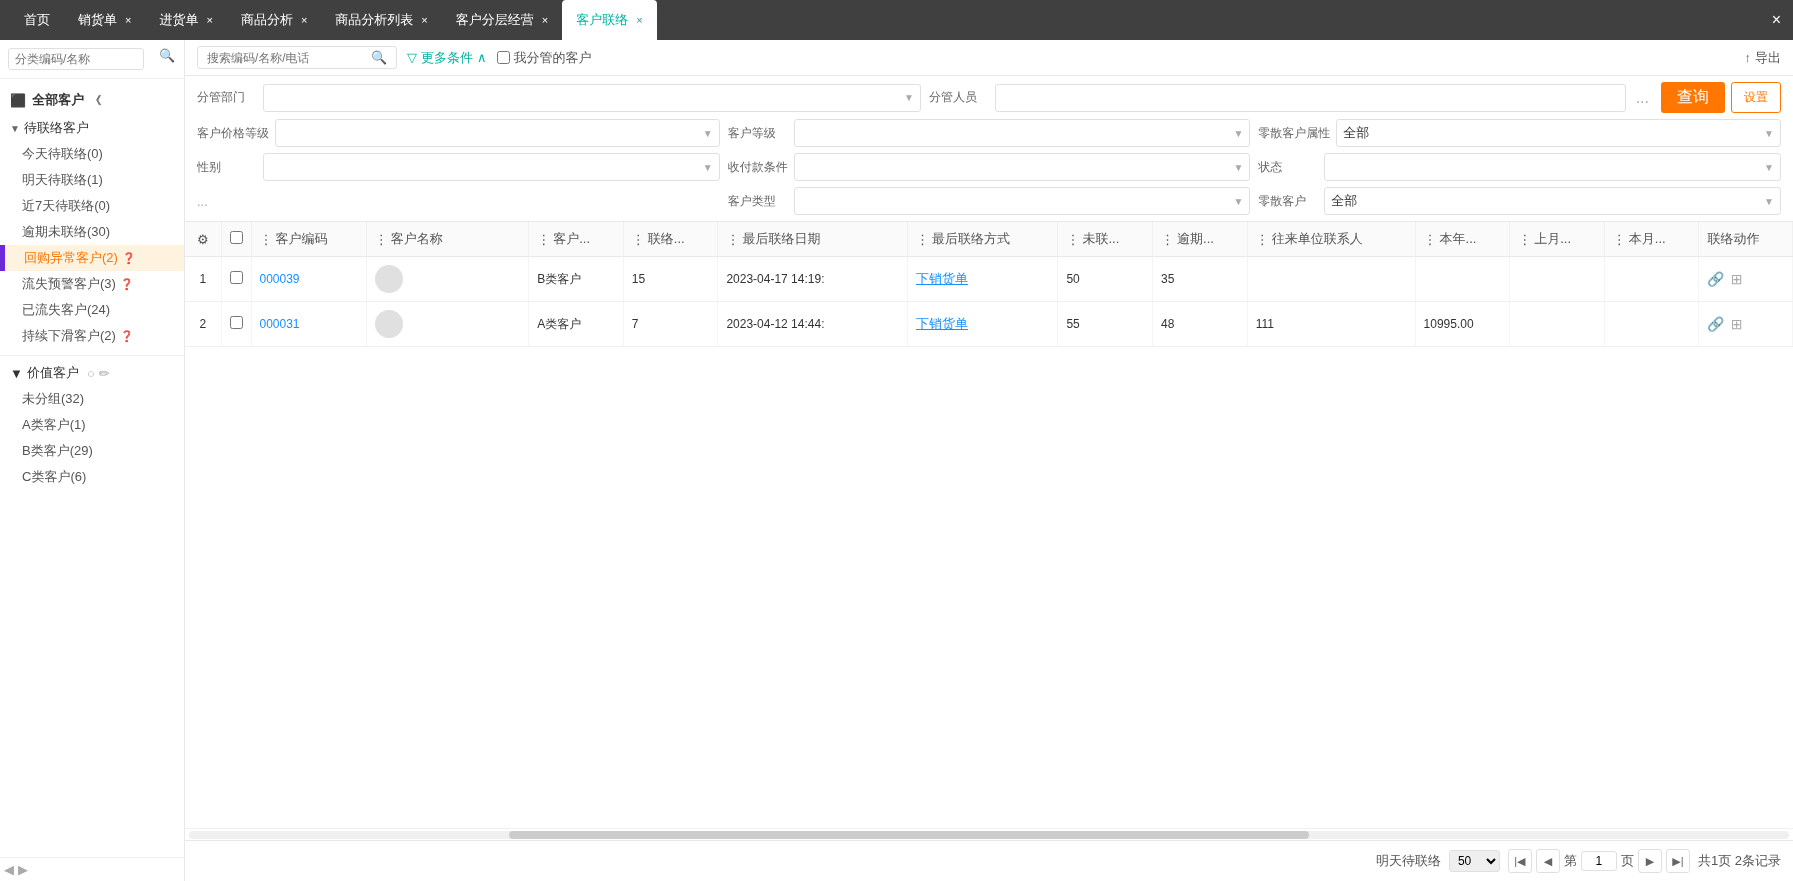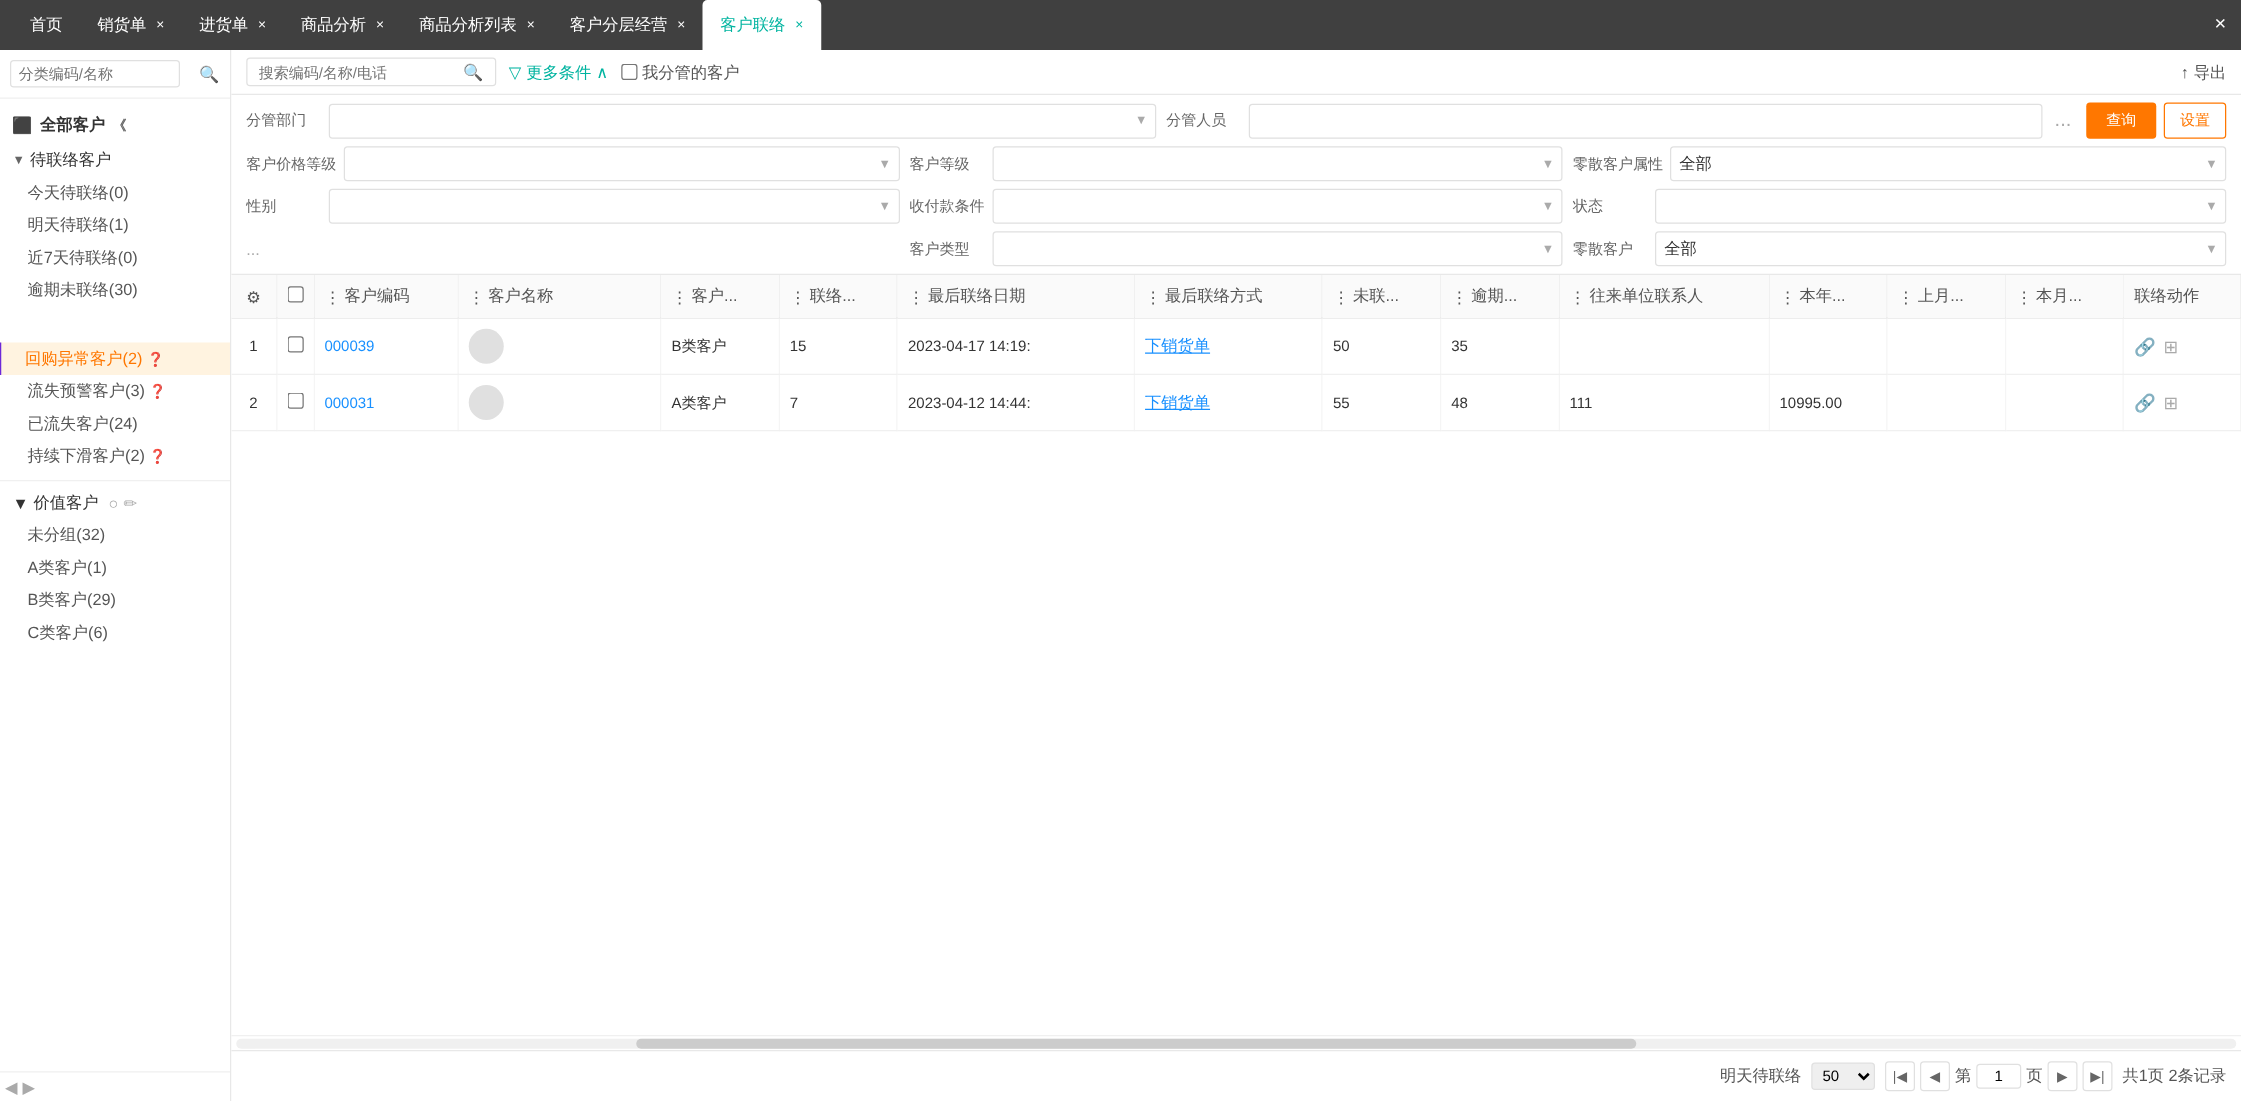--- a/index.html
+++ b/index.html
@@ -60,21 +60,21 @@
       background: white;
       border-right: 1px solid #e8e8e8;
       display: flex;
       flex-direction: column;
       overflow: hidden;
     }
     .sidebar-search {
       padding: 8px;
       border-bottom: 1px solid #f0f0f0;
       display: flex;
-      align-items: center;
+      align-items: flex-start;
       gap: 16px;
     }
     .sidebar-search input {
       border: 1px solid #e0e0e0;
       border-radius: 3px;
       padding: 3px 6px;
       font-size: 12px;
       width: 100%;
       outline: none;
     }
@@ -116,23 +116,22 @@
     .sidebar-item {
       padding: 4px 10px 4px 22px;
       color: #555;
       font-size: 12px;
       cursor: pointer;
       white-space: nowrap;
     }
     .sidebar-item.active {
       background: #fff3e0;
       color: #ff7700;
-      border-left: 1px solid #6d28d9;
+      border-left: 5px solid #6d28d9;
       padding-left: 19px;
-      margin-top: 29px;
     }
     .sidebar-divider-group {
       margin-top: 6px;
       border-top: 1px solid #f0f0f0;
       padding-top: 4px;
     }
     .sidebar-group-edit {
       display: flex;
       align-items: center;
       gap: 4px;
@@ -255,21 +254,21 @@
       gap: 6px;
       margin-left: auto;
     }
     .btn-query {
       background: #ff7700;
       color: white;
       border: none;
       border-radius: 3px;
       padding: 5px 16px;
       cursor: pointer;
-      font-size: 12px;
+      font-size: 16px;
     }
     .btn-settings {
       background: white;
       color: #ff7700;
       border: 1px solid #ff7700;
       border-radius: 3px;
       padding: 5px 12px;
       cursor: pointer;
       font-size: 12px;
     }

